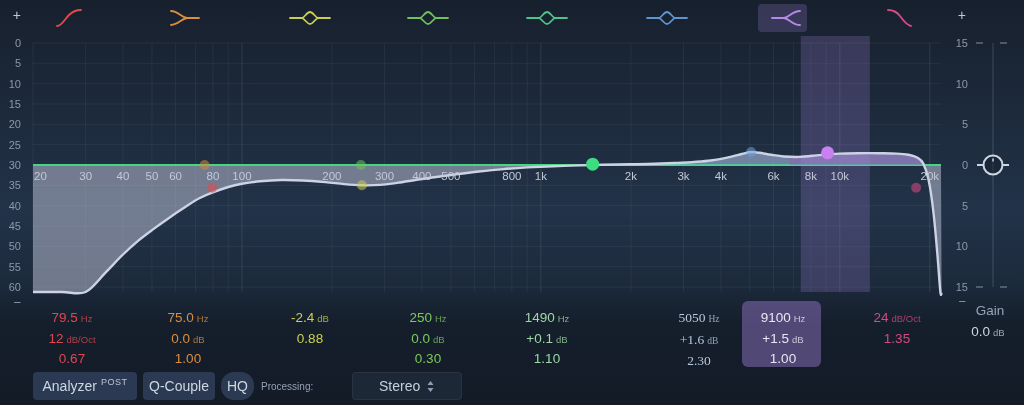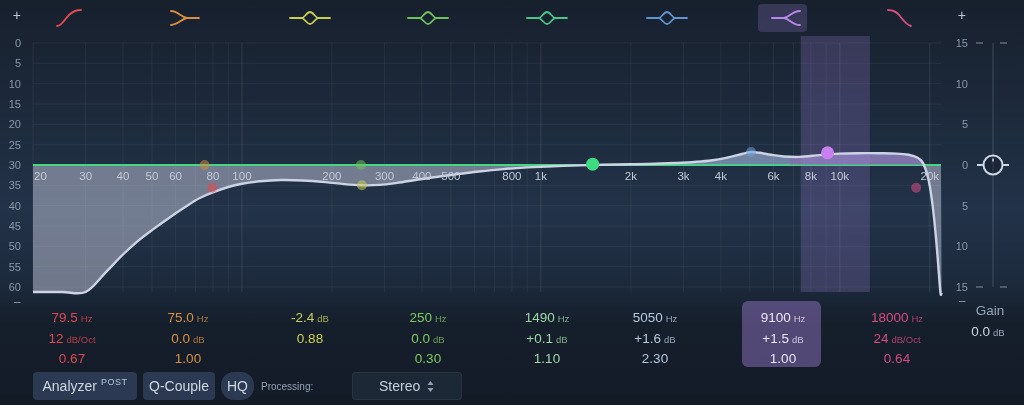--- a/index.html
+++ b/index.html
@@ -195,35 +195,34 @@
       <div class="readout-col" style="left: 373px; color: rgb(123, 201, 95);">
         <div><span>250</span><span class="u">Hz</span></div>
         <div><span>0.0</span><span class="u">dB</span></div>
         <div><span>0.30</span></div>
       </div>
       <div class="readout-col" style="left: 492px; color: rgb(156, 216, 166);">
         <div><span>1490</span><span class="u">Hz</span></div>
         <div><span>+0.1</span><span class="u">dB</span></div>
         <div><span>1.10</span></div>
       </div>
-      <div class="readout-col" style="left: 600px; color: rgb(181, 200, 221);">
+      <div class="readout-col" style="left: 644px; color: rgb(181, 200, 221); font-family: Liberation Serif, serif;">
         <div><span>5050</span><span class="u">Hz</span></div>
         <div><span>+1.6</span><span class="u">dB</span></div>
         <div><span>2.30</span></div>
       </div>
       <div class="sel-box"></div>
       <div class="readout-col" style="left: 728px; color: rgb(234, 229, 245);">
         <div><span>9100</span><span class="u">Hz</span></div>
         <div><span>+1.5</span><span class="u">dB</span></div>
         <div><span>1.00</span></div>
       </div>
       <div class="readout-col" style="left: 842px; color: rgb(214, 73, 127);">
-        <div><span>18000</span><span class="u">Hz</span></div>
         <div><span>24</span><span class="u">dB/Oct</span></div>
-        <div><span>0.64</span></div>
+        <div><span>1.35</span></div>
       </div>
     </div>
 
   <div class="gain-label">Gain</div>
   <div class="gain-value">
     <span>0.0</span><span class="u">dB</span>
   </div>
 
   <div class="toolbar">
     <div id="btn-analyzer" class="tb-btn">

